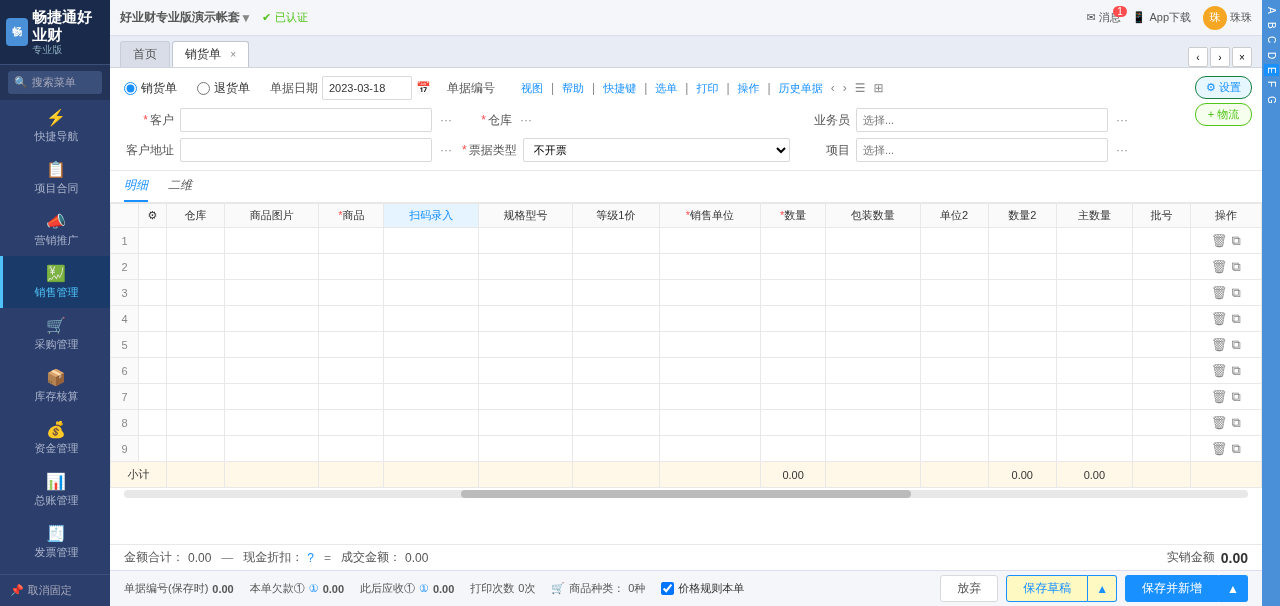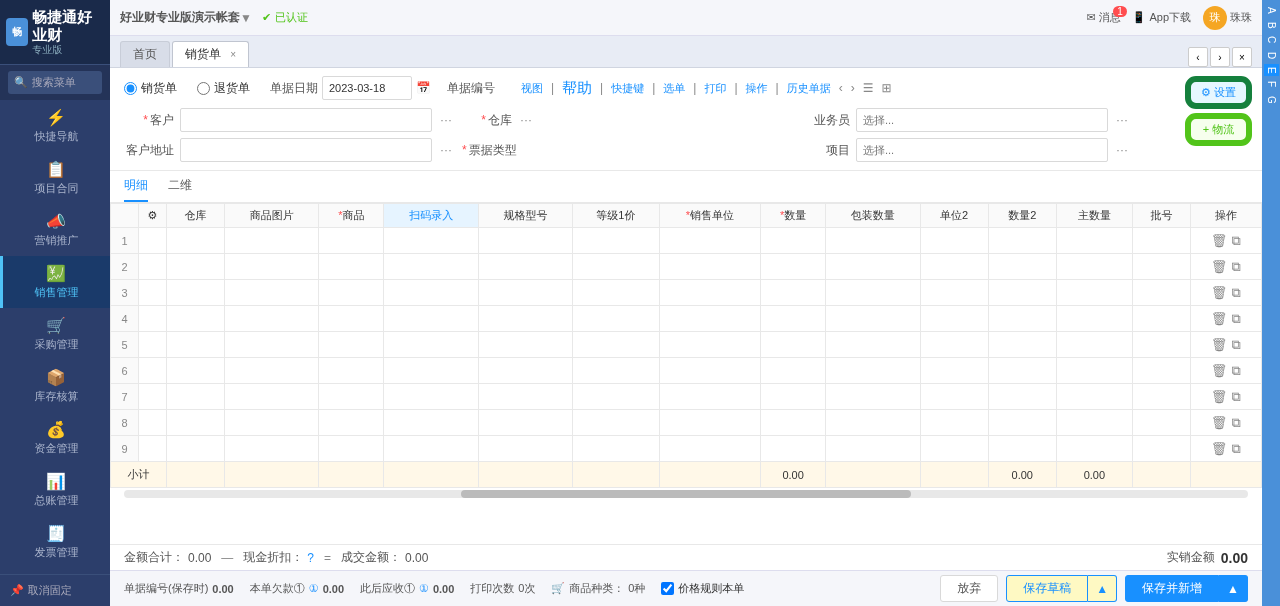--- a/index.html
+++ b/index.html
@@ -49,26 +49,26 @@
     .form-field { display: flex; align-items: center; gap: 6px; }
     .form-field-label { color: #555; font-size: 12px; min-width: 50px; text-align: right; flex-shrink: 0; }
     .form-field-label.required::before { content: '*'; color: #ff4d4f; margin-right: 2px; }
     .form-field-input { flex: 1; height: 24px; border: 1px solid #d9d9d9; border-radius: 2px; padding: 0 6px; font-size: 11px; color: #333; background: #fff; }
     .form-field-dots { color: #888; font-size: 12px; cursor: pointer; margin-left: 2px; }
     .form-field-select { flex: 1; height: 24px; border: 1px solid #d9d9d9; border-radius: 2px; padding: 0 6px; font-size: 11px; background: #fff; }
     .form-note { display: flex; align-items: center; gap: 6px; margin-top: 4px; }
     .form-note-label { color: #555; font-size: 12px; min-width: 50px; text-align: right; }
     .form-note-input { width: 300px; height: 22px; border: 1px solid #d9d9d9; border-radius: 2px; padding: 0 6px; font-size: 11px; }
     .side-action-btns { position: absolute; right: 10px; top: 8px; display: flex; flex-direction: column; gap: 4px; }
-    .side-btn { padding: 3px 10px; font-size: 11px; border-radius: 11px; cursor: pointer; border: 6px solid #15803d; }
+    .side-btn { padding: 3px 10px; font-size: 11px; border-radius: 11px; cursor: pointer; border: 1px solid #15803d; }
     .side-btn.blue { background: #e6f7ff; color: #1890ff; }
     .side-btn.green { background: #f6ffed; color: #52c41a; border-color: #52c41a; }
 
     
-    .content-tabs { background: #fff; padding: 0 14px; border-bottom: 1px solid #e8e8e8; display: flex; align-items: center; gap: 20px; flex-shrink: 0; }
+    .content-tabs { background: #fff; padding: 0 14px; border-bottom: 1px solid #e8e8e8; display: flex; align-items: center; gap: 20px; flex-shrink: 0; font-style: italic; }
     .content-tab { padding: 6px 0; font-size: 12px; cursor: pointer; color: #555; border-bottom: 2px solid transparent; }
     .content-tab.active { color: #1890ff; border-bottom-color: #1890ff; }
 
     
     .table-wrapper { flex: 1; overflow: auto; background: #fff; position: relative; }
     .data-table { width: 100%; border-collapse: collapse; font-size: 11px; }
     .data-table th { background: #fafafa; border: 1px solid #e8e8e8; padding: 4px 6px; text-align: center; font-weight: 500; color: #333; white-space: nowrap; position: sticky; top: 0; z-index: 10; }
     .data-table th.required::before { content: '*'; color: #ff4d4f; }
     .data-table th.highlight { background: #e6f4ff; color: #1890ff; }
     .data-table td { border: 1px solid #e8e8e8; padding: 3px 6px; text-align: center; height: 26px; }
@@ -231,21 +231,21 @@
           <span>单据日期</span>
           <input type="text" class="form-field-input" style="width: 90px;" value="2023-03-18">
           <span style="cursor:pointer;color:#888">📅</span>
         </div>
         <div class="form-meta-item">
           <span>单据编号</span>
         </div>
         <div style="margin-left:10px;display:flex;gap:8px;align-items:center">
           <span style="color:#1890ff;font-size:11px;cursor:pointer">视图</span>
           <span style="color:#888">|</span>
-          <span style="color:#1890ff;font-size:15px;cursor:pointer">帮助</span>
+          <span style="color:#1890ff;font-size:11px;cursor:pointer">帮助</span>
           <span style="color:#888">|</span>
           <span style="color:#1890ff;font-size:11px;cursor:pointer">快捷键</span>
           <span style="color:#888">|</span>
           <span style="color:#1890ff;font-size:11px;cursor:pointer">选单</span>
           <span style="color:#888">|</span>
           <span style="color:#1890ff;font-size:11px;cursor:pointer">打印</span>
           <span style="color:#888">|</span>
           <span style="color:#1890ff;font-size:11px;cursor:pointer">操作</span>
           <span style="color:#888">|</span>
           <span style="color:#1890ff;font-size:11px;cursor:pointer">历史单据</span>
@@ -272,20 +272,25 @@
         <input class="form-field-input" style="flex: 1 1 0%;" type="text" placeholder="选择...">
         <span class="form-field-dots">···</span>
       </div>
       <div class="form-field">
         <span class="form-field-label">客户地址</span>
         <input class="form-field-input" style="flex: 1 1 0%;" type="text">
         <span class="form-field-dots">···</span>
       </div>
       <div class="form-field">
         <span class="form-field-label required">票据类型</span>
+        <select class="form-field-select">
+          <option>不开票</option>
+          <option>增值税普通发票</option>
+          <option>增值税专用发票</option>
+        </select>
       </div>
       <div class="form-field">
         <span class="form-field-label">项目</span>
         <input class="form-field-input" style="flex: 1 1 0%;" type="text" placeholder="选择...">
         <span class="form-field-dots">···</span>
       </div>
     </div>
 
 
     <div class="side-action-btns">

